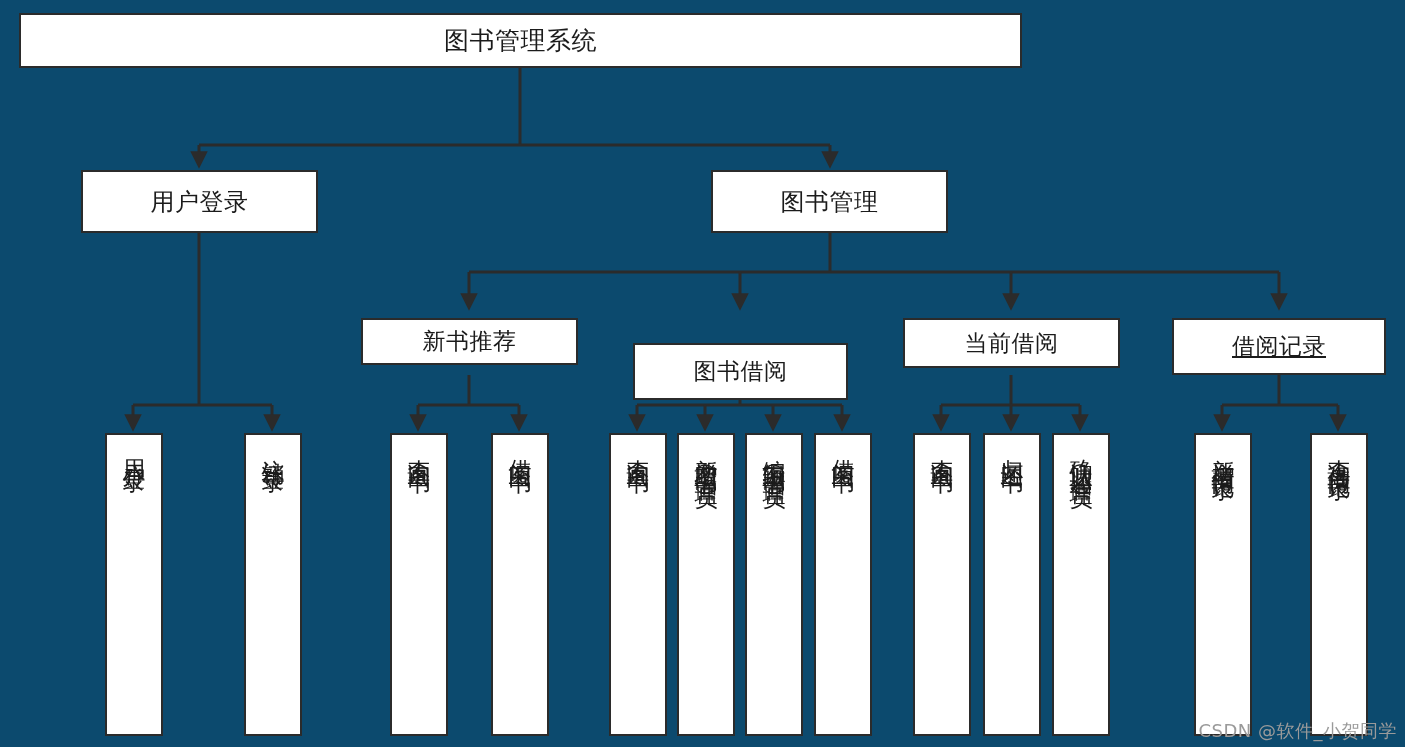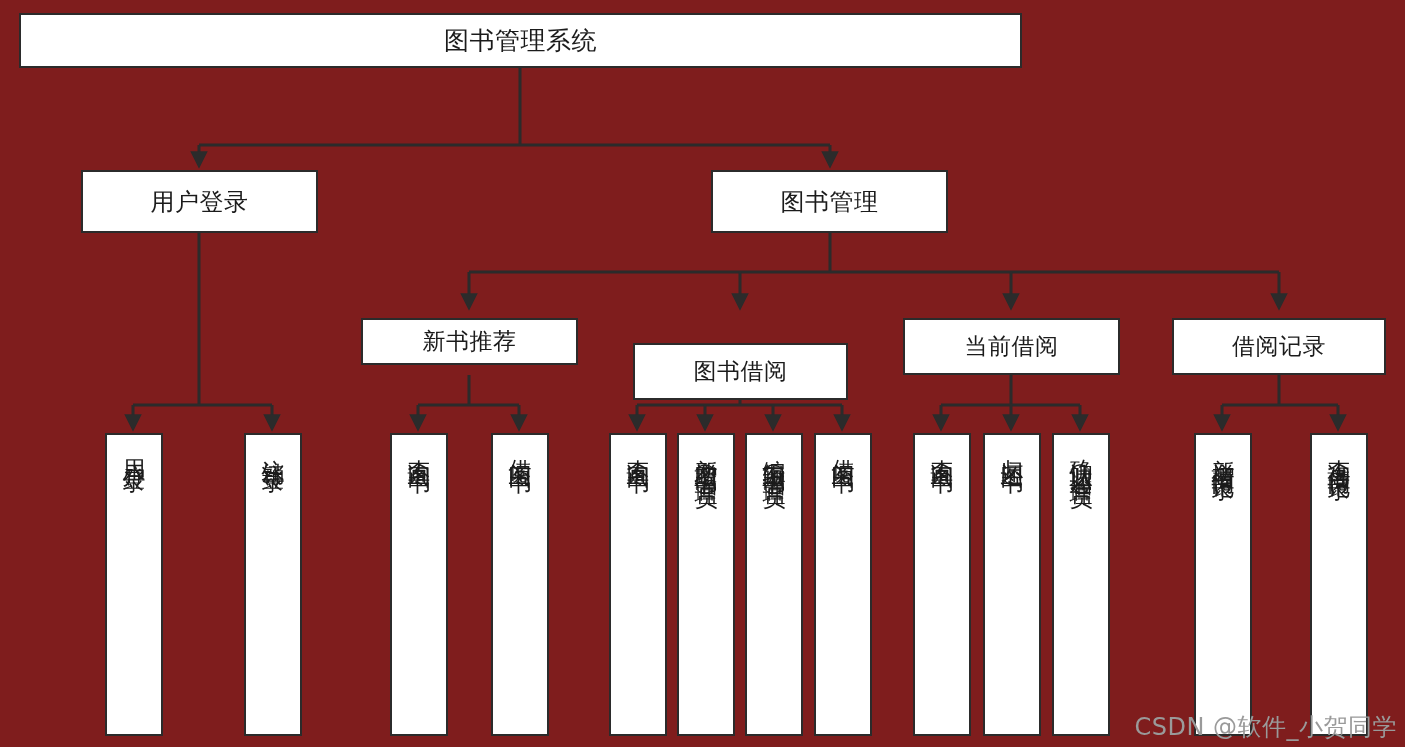--- a/index.html
+++ b/index.html
@@ -6,21 +6,21 @@
   html,body{margin:0;padding:0;background:#ffffff;}
   body{
     font-family:"DejaVu Sans","Liberation Sans",sans-serif;
     color:#1f1f1f;
     -webkit-font-smoothing:antialiased;
   }
   #canvas{
     position:relative;
     width:1405px;
     height:747px;
-    background:#7f1d1d;
+    background:#0c4a6e;
     overflow:hidden;
   }
   svg#wires{
     position:absolute;
     left:0;top:0;
     width:1405px;
     height:747px;
     pointer-events:none;
   }
   .node{
@@ -55,21 +55,21 @@
     text-orientation:upright;
     display:block;
     letter-spacing:4px;
     line-height:1;
     white-space:nowrap;
   }
   .watermark{
     position:absolute;
     right:8px;
     bottom:4px;
-    font-size:24px;
+    font-size:18px;
     color:#9a9a9a;
     white-space:nowrap;
     letter-spacing:0.5px;
     user-select:none;
   }
 </style>
 </head>
 <body>
 
 <div id="canvas">
@@ -139,25 +139,25 @@
   </div>
 
   <div class="node lvl3" style="left:361px;top:318px;width:217px;height:47px;">
     <span>新书推荐</span>
   </div>
 
   <div class="node lvl3" style="left:633px;top:318px;width:215px;height:57px;margin-top:25px;">
     <span>图书借阅</span>
   </div>
 
-  <div class="node lvl3" style="left:903px;top:318px;width:217px;height:57px;">
+  <div class="node lvl3" style="left:903px;top:318px;width:217px;height:50px;">
     <span>当前借阅</span>
   </div>
 
-  <div class="node lvl3" style="left:1172px;top:318px;width:214px;height:57px;">
+  <div class="node lvl3" style="left:1172px;top:318px;width:214px;height:57px;text-decoration:underline;">
     <span>借阅记录</span>
   </div>
 
   <div class="node leaf" style="left:105px;top:433px;width:58px;height:303px;">
     <span class="vtext">用户登录</span>
   </div>
 
   <div class="node leaf" style="left:244px;top:433px;width:58px;height:303px;">
     <span class="vtext">注销登录</span>
   </div>

